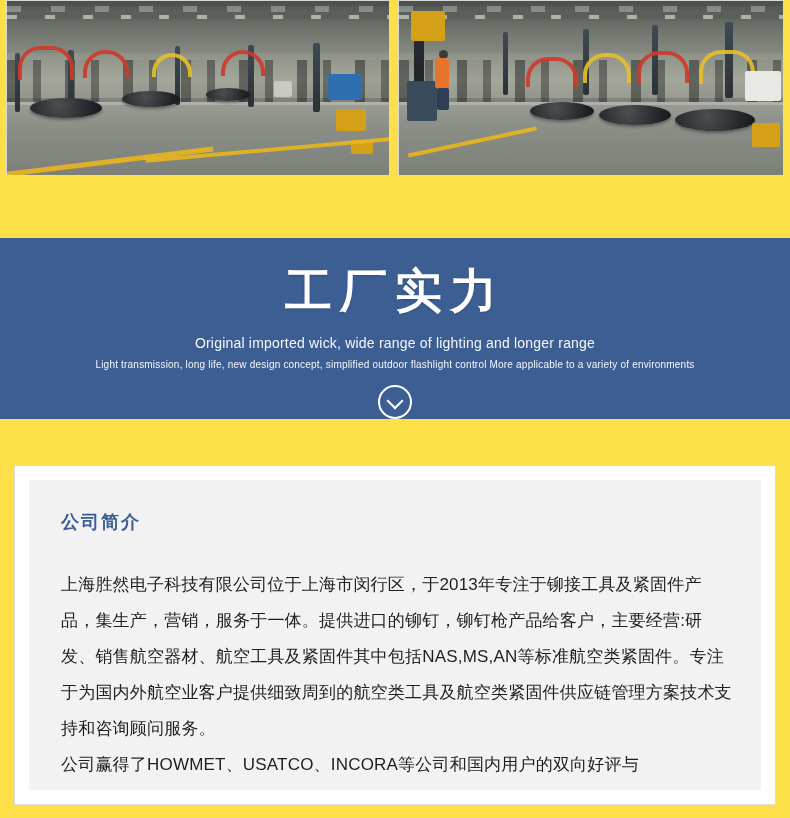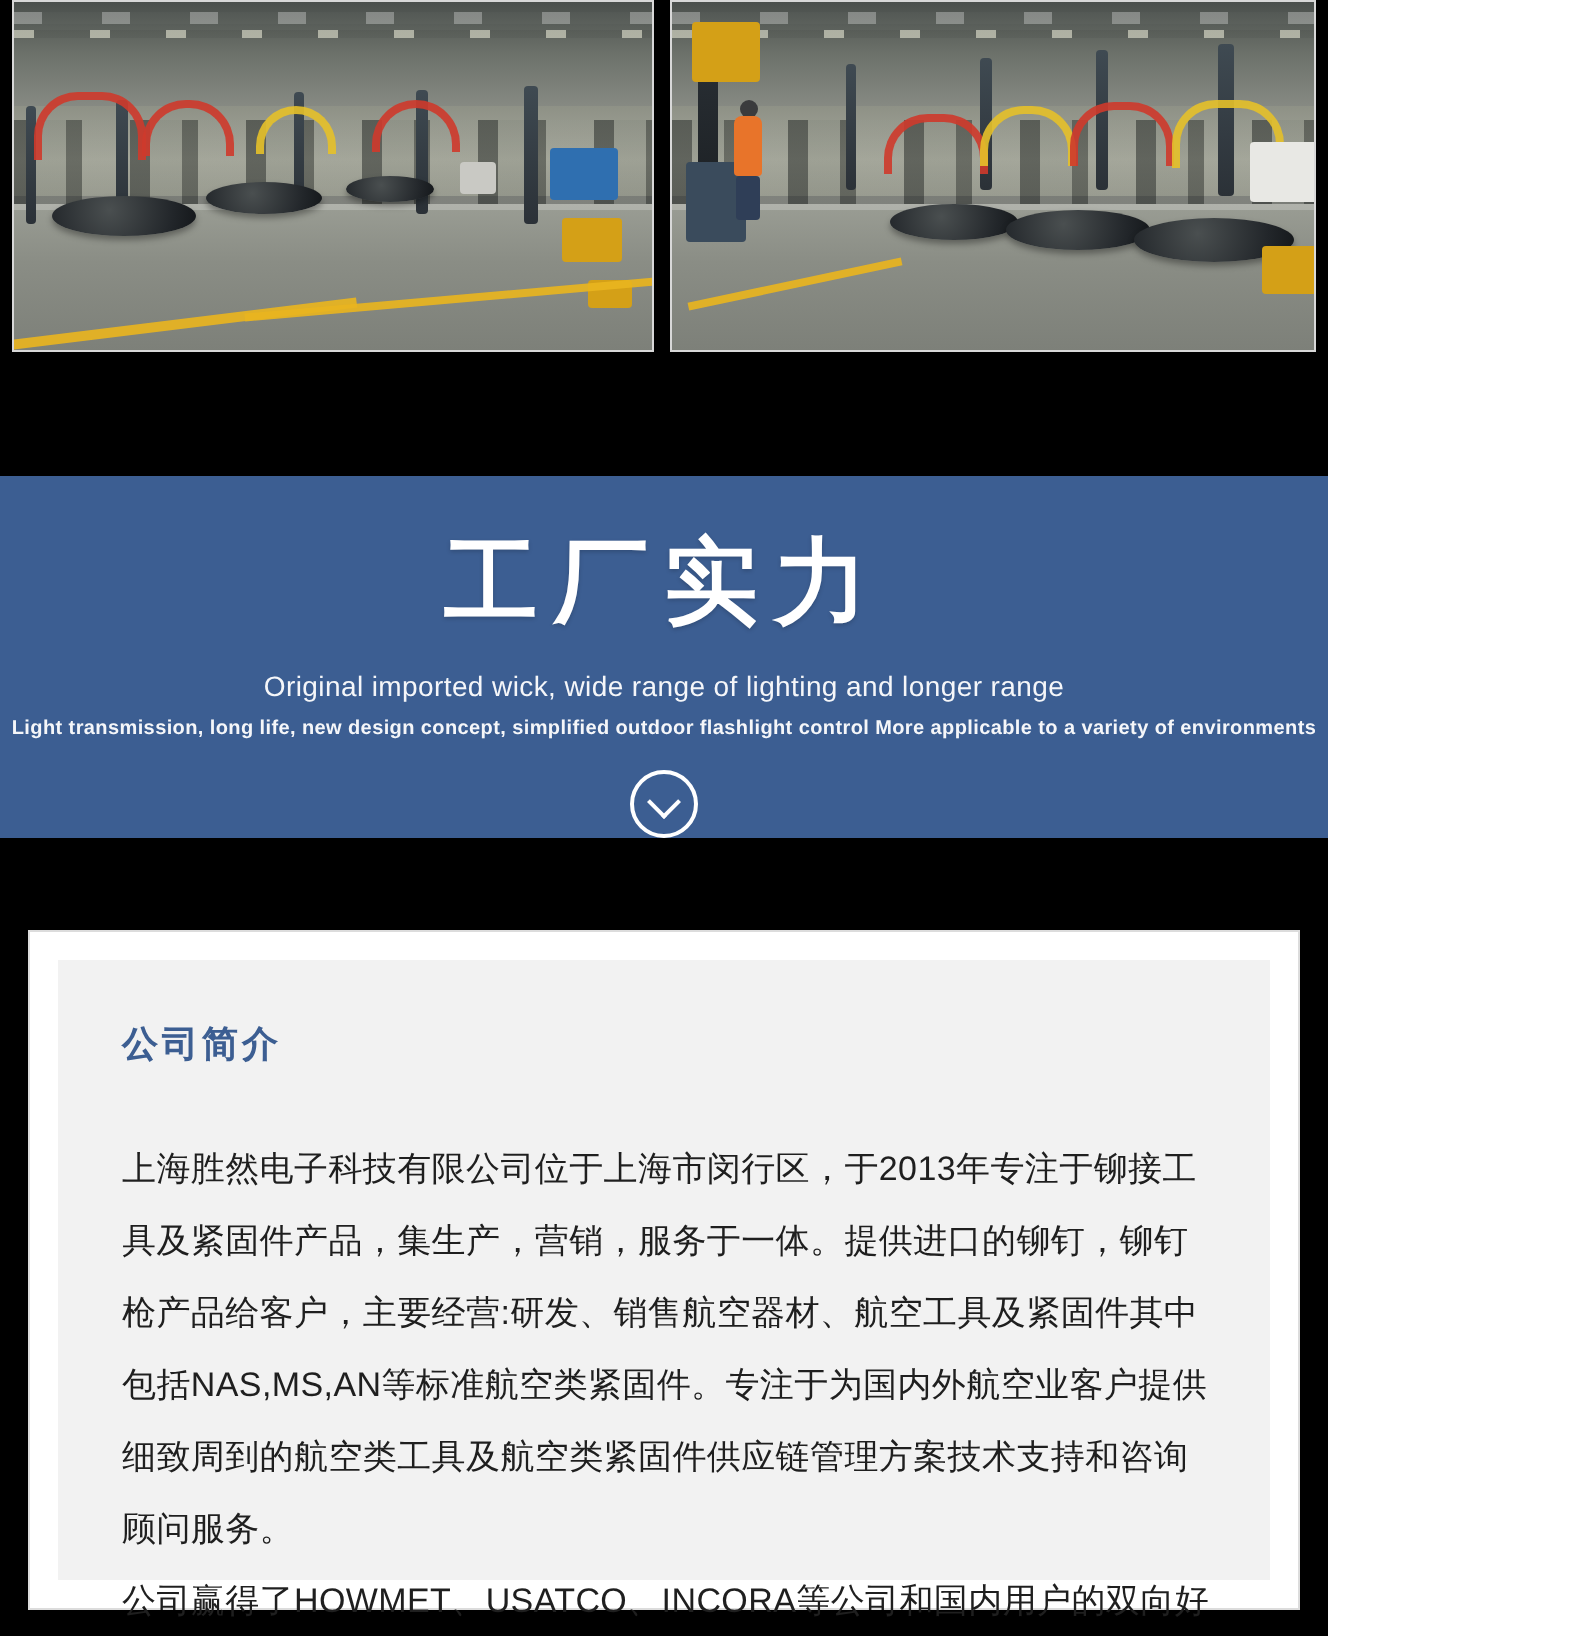--- a/index.html
+++ b/index.html
@@ -5,24 +5,24 @@
   * { box-sizing: border-box; margin: 0; padding: 0; }
   html, body {
     width: 790px;
     height: 818px;
     background: #ffffff;
     font-family: "Liberation Sans", sans-serif;
     overflow: hidden;
   }
 
   .page {
-    width: 664px;
+    width: 790px;
     height: 818px;
     position: relative;
-    background: #000000;
+    background: #fde047;
   }
 
   
   .photo-strip {
     display: flex;
     gap: 8px;
     padding: 0 6px;
     height: 176px;
   }
   .photo {
@@ -155,21 +155,21 @@
     font-size: 14px;
     margin-top: 14px;
     letter-spacing: 0.2px;
     font-weight: normal;
     opacity: 0.95;
   }
   .banner .sub2 {
     font-size: 10px;
     margin-top: 8px;
     letter-spacing: 0.2px;
-    font-weight: bold;
+    font-weight: normal;
     opacity: 0.95;
   }
   .chev {
     width: 34px; height: 34px;
     border: 2px solid #ffffff;
     border-radius: 50%;
     margin: 15px auto 0;
     position: relative;
   }
   .chev:after {

